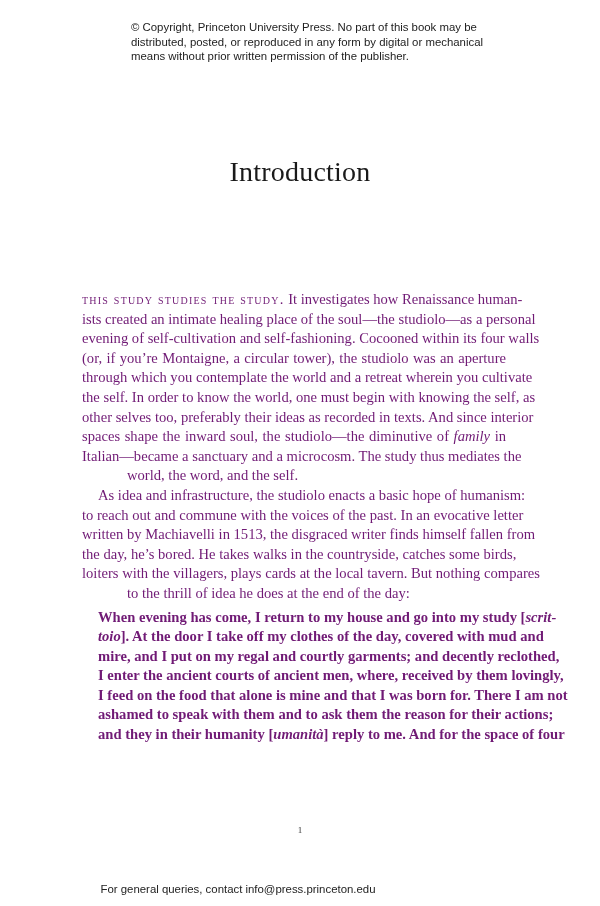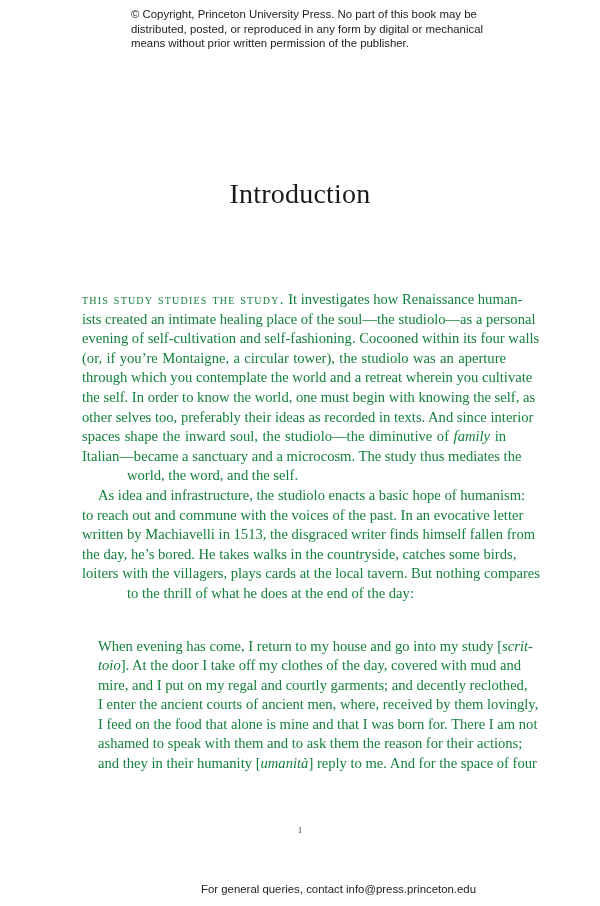--- a/index.html
+++ b/index.html
@@ -10,85 +10,86 @@
     body {
       width: 600px;
       height: 906px;
       position: relative;
       overflow: hidden;
       color: #231f20;
     }
     .copyright {
       position: absolute;
       left: 131px;
-      top: 7px;
+      top: 20px;
       width: 360px;
       font-family: "Liberation Sans", sans-serif;
       font-size: 11.4px;
       line-height: 14.6px;
       color: #222;
     }
     .copyright div { white-space: nowrap; }
     .chapter-title {
       position: absolute;
       left: 0;
       width: 600px;
-      top: 178px;
+      top: 156px;
       text-align: center;
       font-family: "Liberation Serif", "DejaVu Serif", serif;
       font-size: 28px;
       font-weight: normal;
       letter-spacing: 0.2px;
       color: #1a1a1a;
       margin: 0;
     }
     .text-block {
       position: absolute;
       left: 82px;
       top: 290px;
       width: 424px;
       font-family: "Liberation Serif", "DejaVu Serif", serif;
       font-size: 14.6px;
       line-height: 19.6px;
-      color: #15803d;
+      color: #701a75;
     }
     .line {
       display: block;
       white-space: nowrap;
       text-align-last: justify;
       text-align: justify;
     }
     .line.last { text-align-last: left; margin-left: 45px; }
     .line.indent { padding-left: 16px; }
     .smallcaps {
       font-variant: small-caps;
       letter-spacing: 1.2px;
       text-transform: lowercase;
     }
     .quote {
-      margin-top: 33px;
+      margin-top: 4px;
       padding-left: 16px;
+      font-weight: bold;
     }
     em { font-style: italic; }
     .page-number {
       position: absolute;
       left: 0;
       width: 600px;
       top: 825px;
       text-align: center;
       font-family: "Liberation Serif", serif;
       font-size: 9px;
       color: #333;
     }
     .footer-note {
       position: absolute;
       left: 0;
       width: 476px;
       top: 883px;
-      text-align: right;
+      text-align: center;
       font-family: "Liberation Sans", sans-serif;
       font-size: 11.4px;
       color: #222;
     }
   </style>
 </head>
 <body>
 
 <div class="copyright">
   <div>© Copyright, Princeton University Press. No part of this book may be</div>
@@ -111,21 +112,21 @@
     <span class="line">Italian—became a sanctuary and a microcosm. The study thus mediates the</span>
     <span class="line last">world, the word, and the self.</span>
   </div>
 
   <div>
     <span class="line indent">As idea and infrastructure, the studiolo enacts a basic hope of humanism:</span>
     <span class="line">to reach out and commune with the voices of the past. In an evocative letter</span>
     <span class="line">written by Machiavelli in 1513, the disgraced writer finds himself fallen from</span>
     <span class="line">the day, he’s bored. He takes walks in the countryside, catches some birds,</span>
     <span class="line">loiters with the villagers, plays cards at the local tavern. But nothing compares</span>
-    <span class="line last">to the thrill of what he does at the end of the day:</span>
+    <span class="line last">to the thrill of idea he does at the end of the day:</span>
   </div>
 
   <div class="quote">
     <span class="line"><span>When evening has come, I return to my house and go into my study [</span><em>scrit-</em></span>
     <span class="line"><em>toio</em><span>]. At the door I take off my clothes of the day, covered with mud and</span></span>
     <span class="line">mire, and I put on my regal and courtly garments; and decently reclothed,</span>
     <span class="line">I enter the ancient courts of ancient men, where, received by them lovingly,</span>
     <span class="line">I feed on the food that alone is mine and that I was born for. There I am not</span>
     <span class="line">ashamed to speak with them and to ask them the reason for their actions;</span>
     <span class="line"><span>and they in their humanity [</span><em>umanità</em><span>] reply to me. And for the space of four</span></span>

